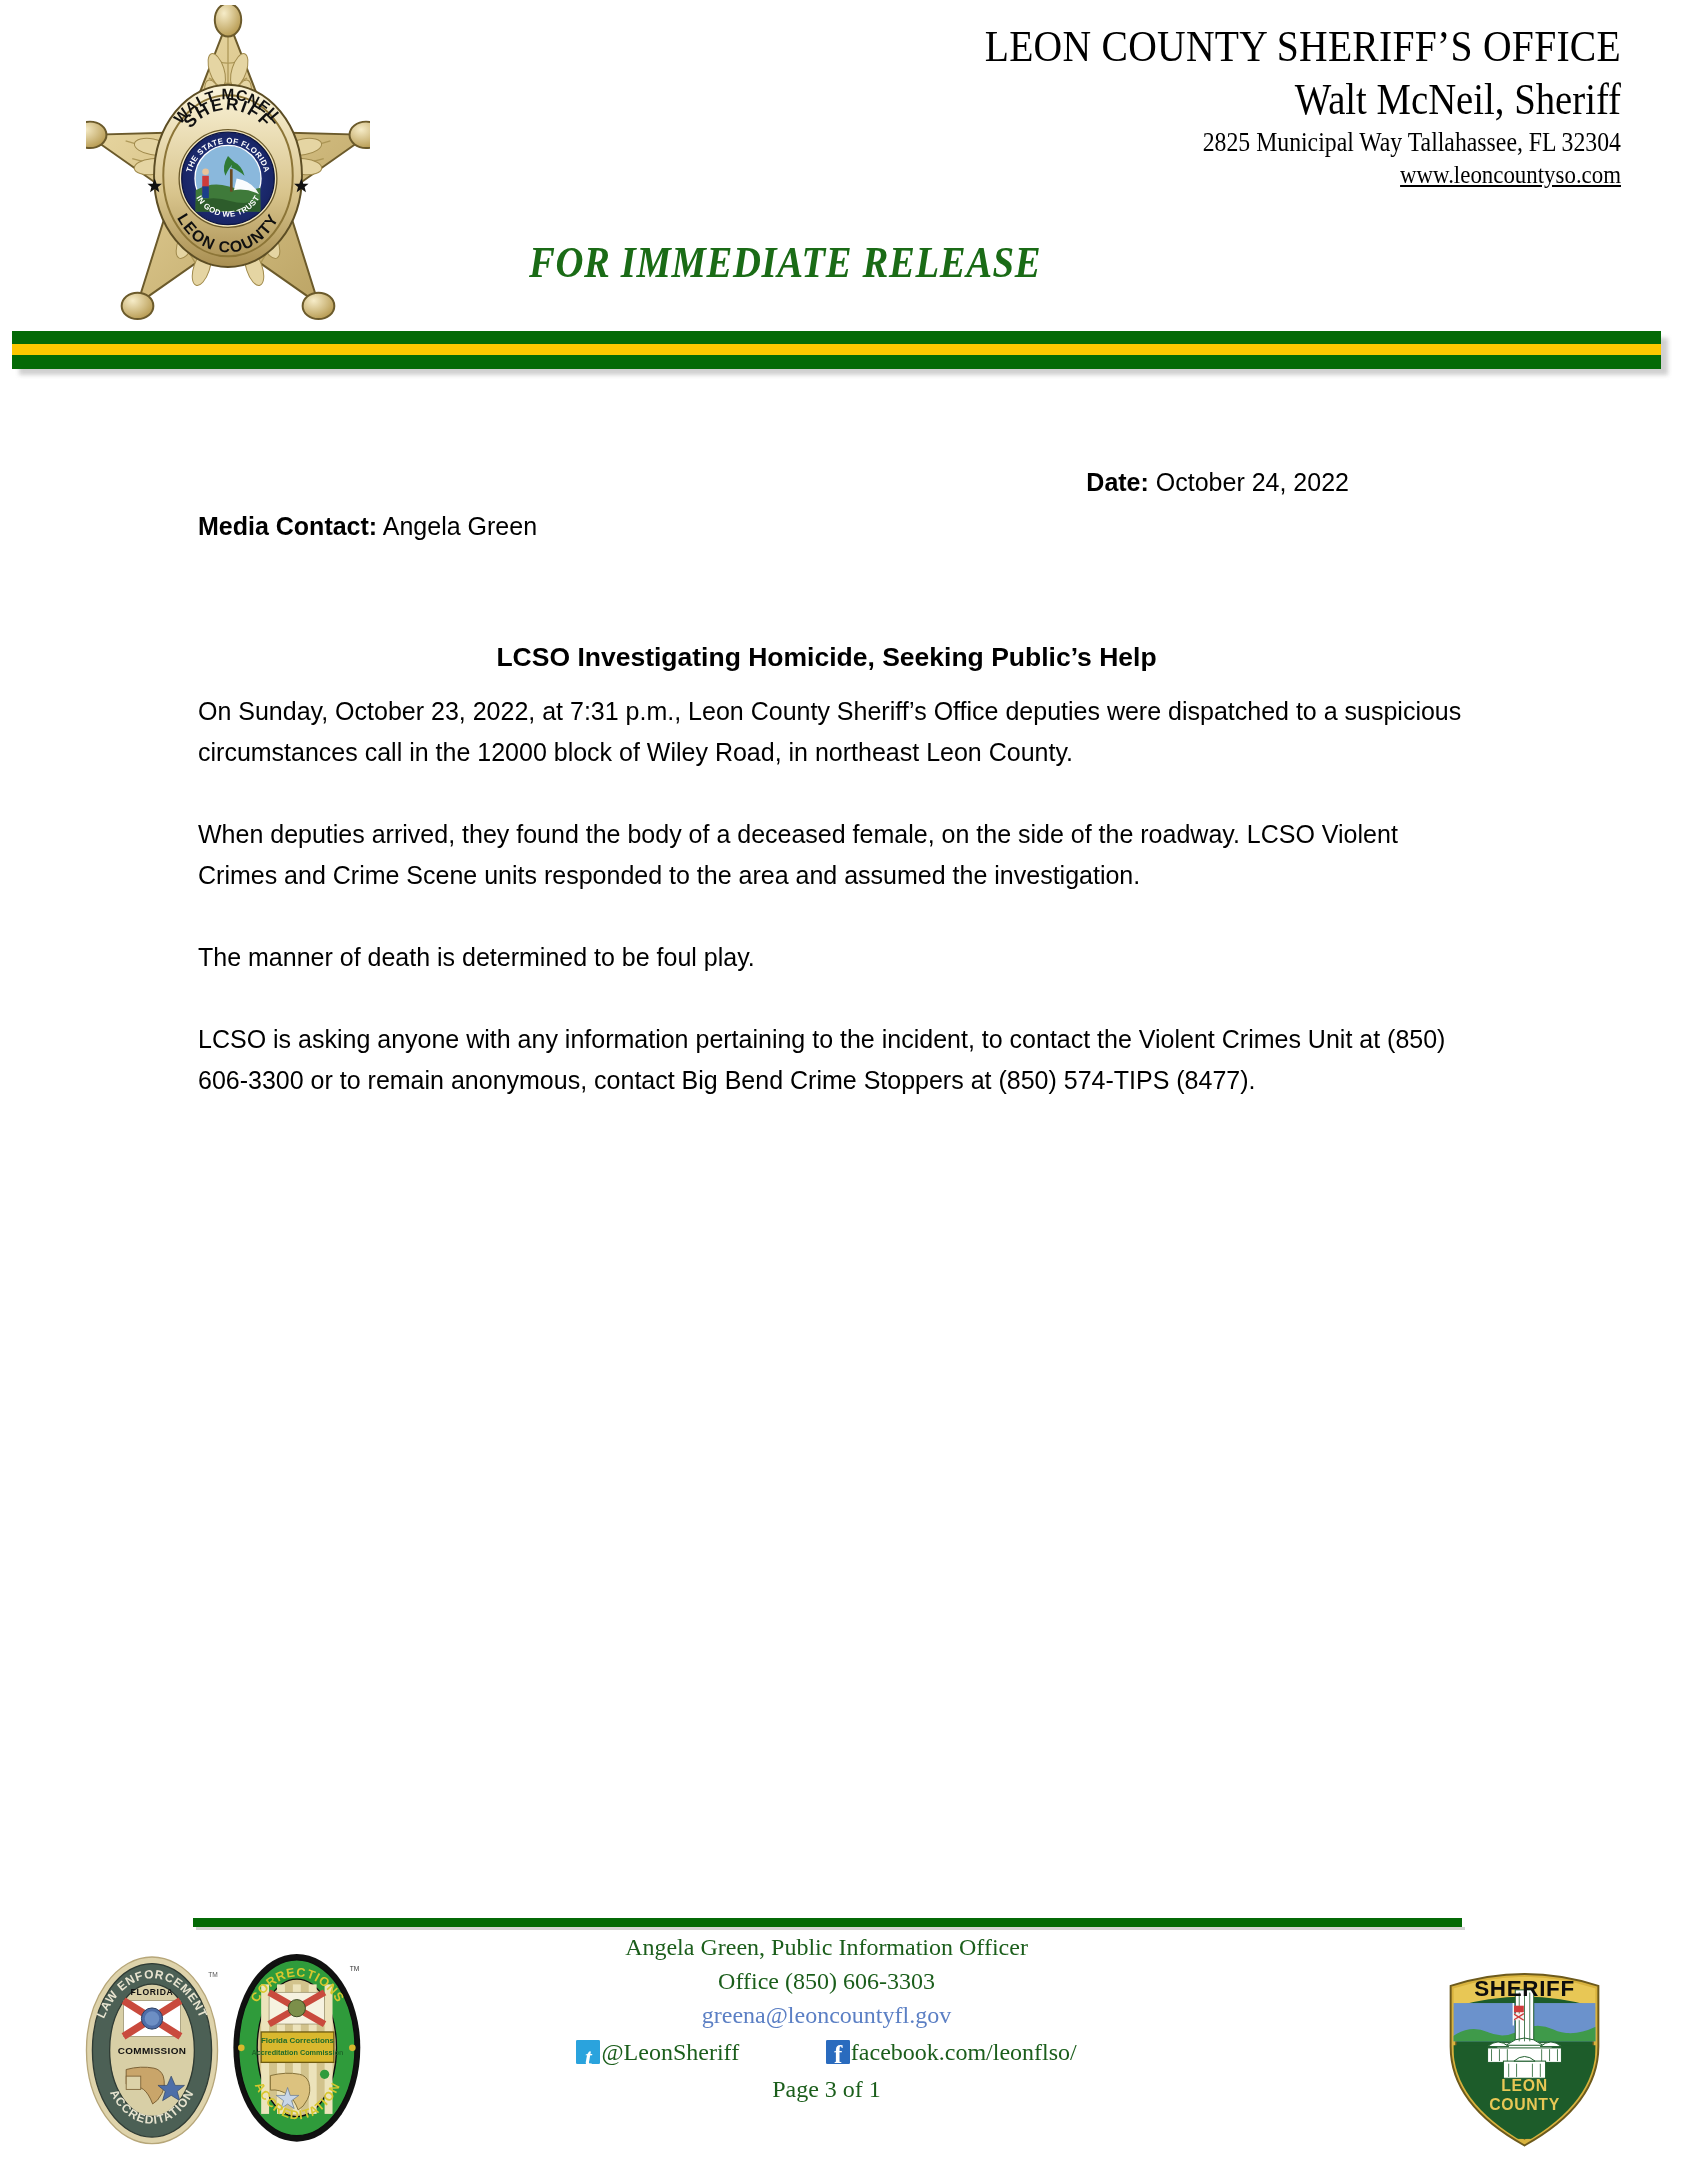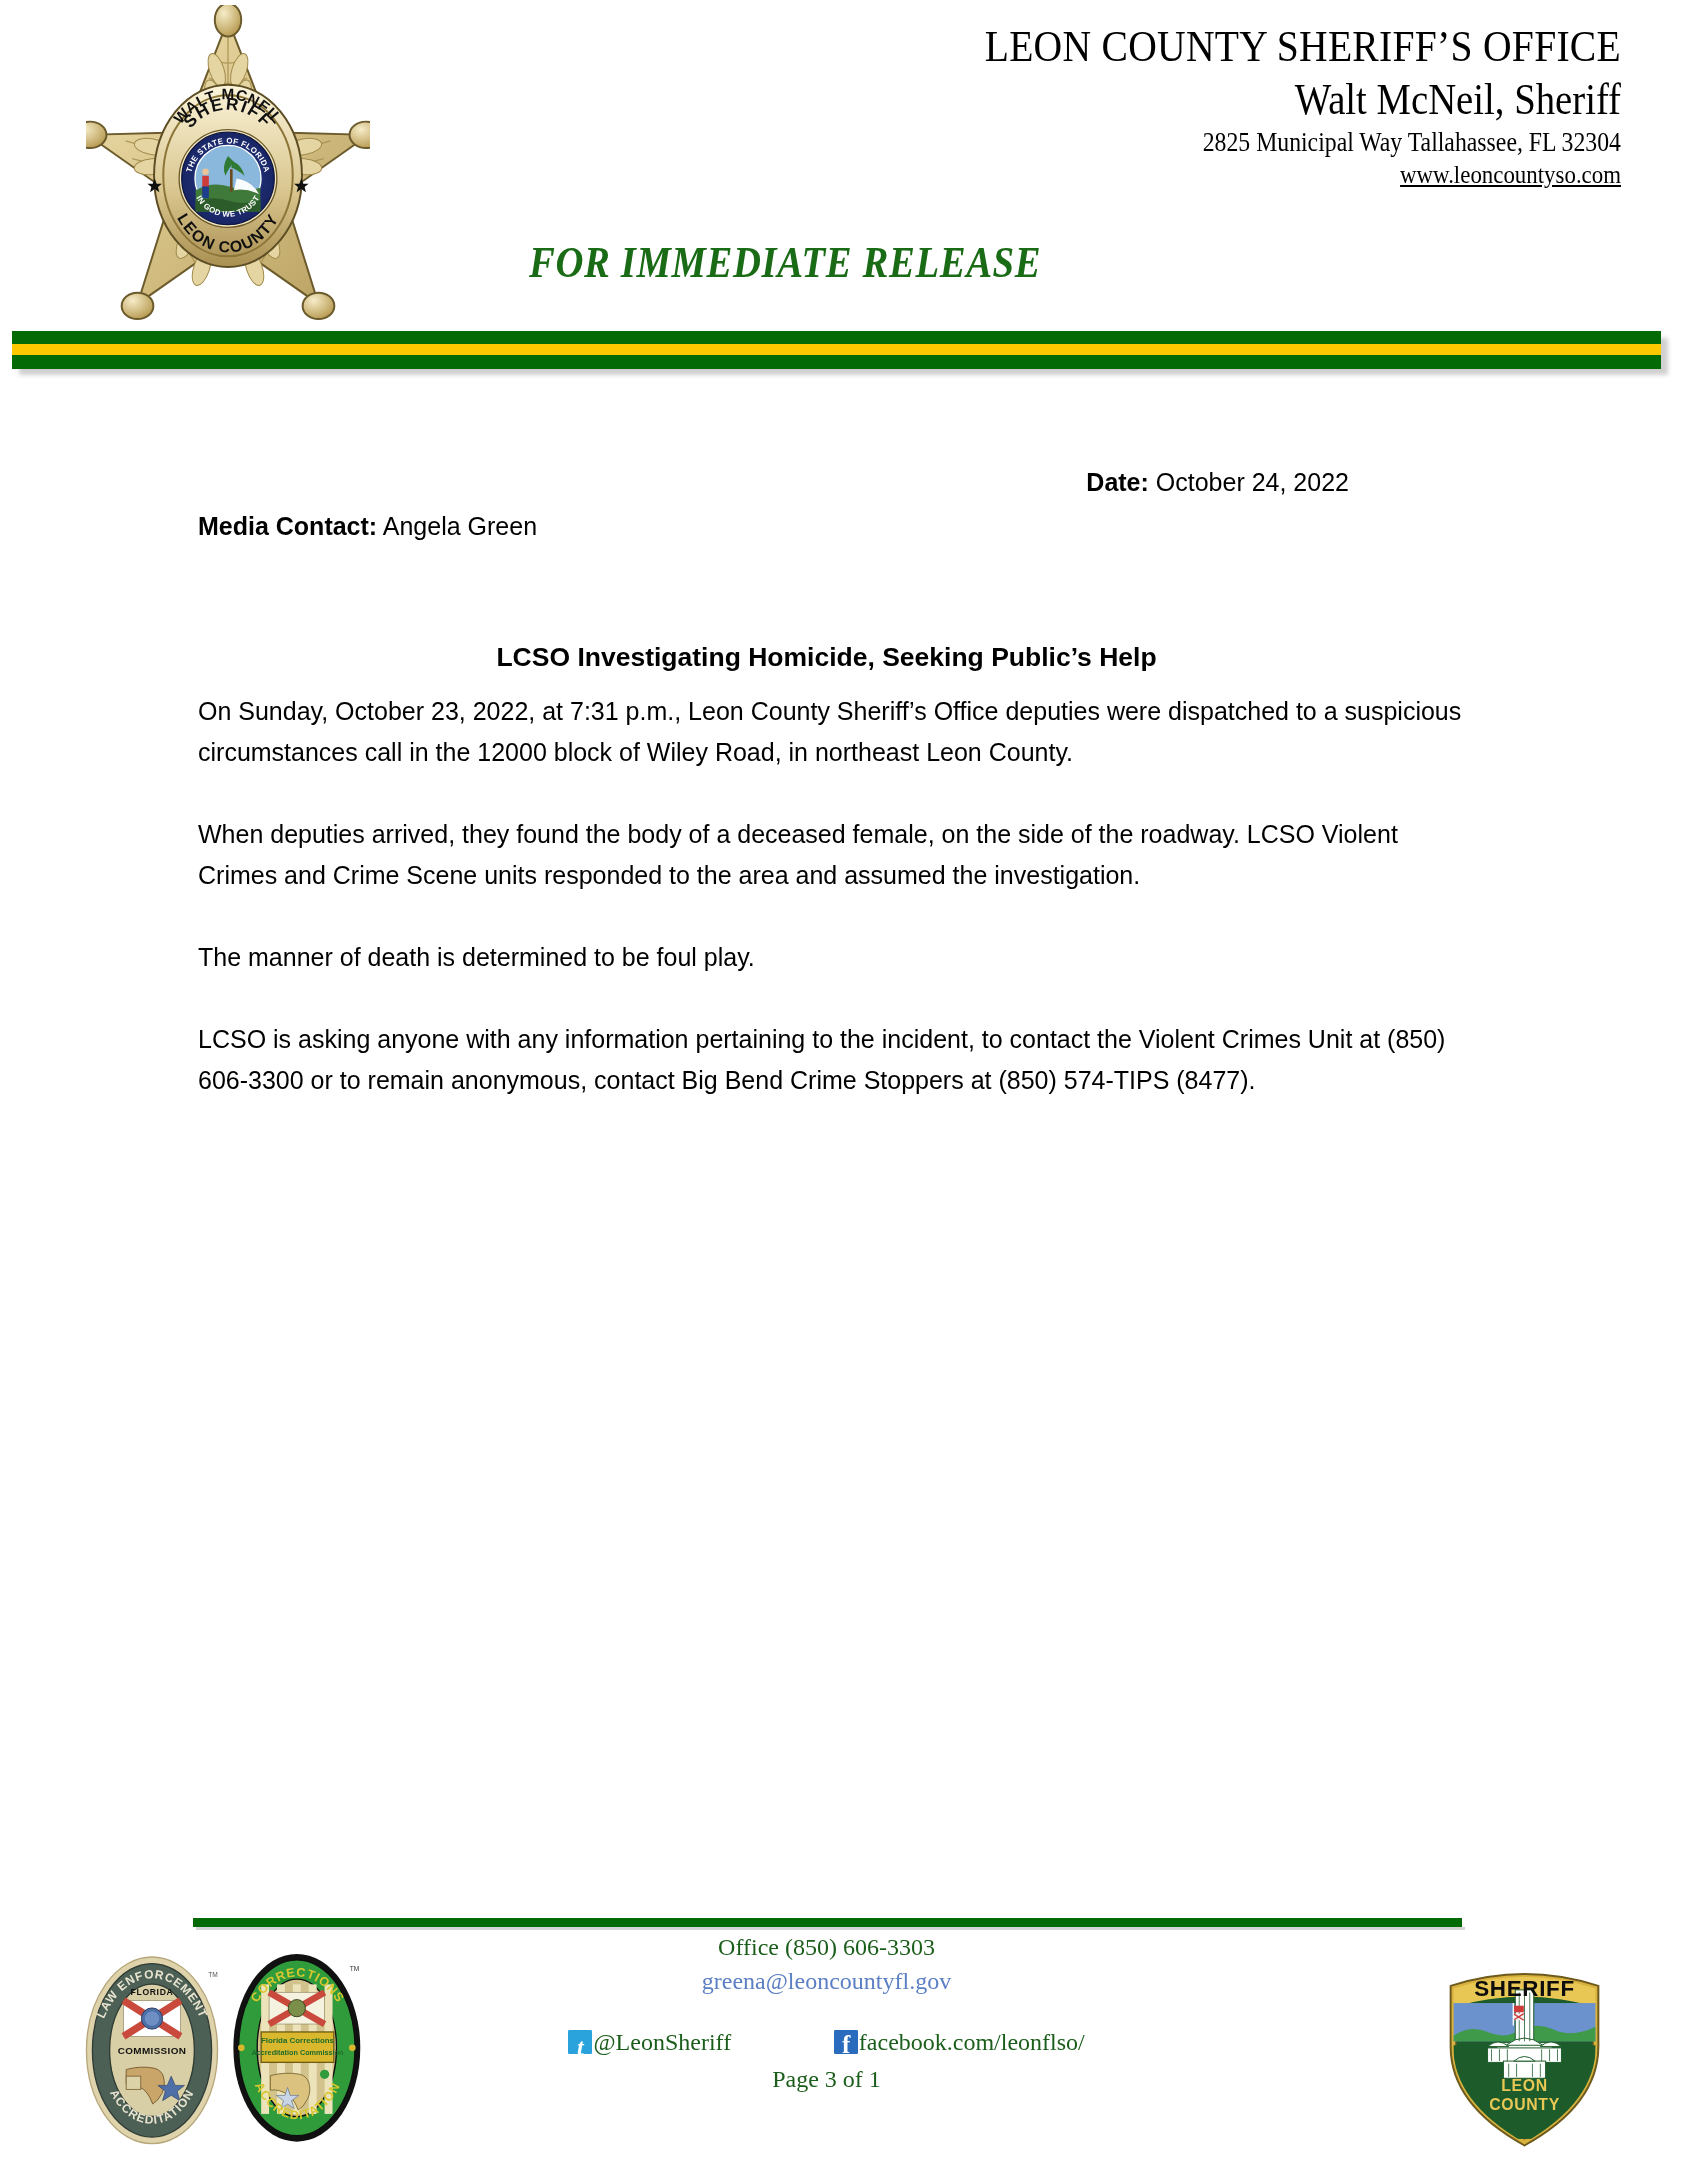--- a/index.html
+++ b/index.html
@@ -201,22 +201,21 @@
     color: #5B7FC4;
     white-space: nowrap;
   }
   .ft-social {
     font-size: 24px;
     line-height: 40px;
     white-space: nowrap;
     display: flex;
     justify-content: center;
     align-items: flex-start;
-    gap: 12px;
-    margin-top: 24px;
+    gap: 4px;
   }
   .social-group { display: inline-flex; align-items: center; }
   .social-gap { display: inline-block; width: 79px; }
   .icon-tw {
     display: inline-block;
     width: 24px; height: 24px;
     background: #2AA3DD;
     position: relative;
     margin-right: 1.3px;
     vertical-align: -3.3px;
@@ -430,20 +429,21 @@
   <p>On Sunday, October 23, 2022, at 7:31 p.m., Leon County Sheriff’s Office deputies were dispatched to a suspicious circumstances call in the 12000 block of Wiley Road, in northeast Leon County.</p>
   <p>When deputies arrived, they found the body of a deceased female, on the side of the roadway. LCSO Violent Crimes and Crime Scene units responded to the area and assumed the investigation.</p>
   <p>The manner of death is determined to be foul play.</p>
   <p>LCSO is asking anyone with any information pertaining to the incident, to contact the Violent Crimes Unit at (850) 606-3300 or to remain anonymous, contact Big Bend Crime Stoppers at (850) 574-TIPS (8477).</p>
 </div>
 
 <div id="footer-rule"></div>
 <div id="footer-rule-shadow"></div>
 
 <div id="footer-text">
+  <div class="ft-line">Angela Green, Public Information Officer</div>
   <div class="ft-line">Office (850) 606-3303</div>
   <div class="ft-email">greena@leoncountyfl.gov</div>
   <div class="ft-social">
     <span class="social-group">
       <span class="icon-tw"></span>
         <span>@LeonSheriff</span>
     </span>
     <span class="social-gap"></span>
     <span class="social-group">
       <span class="icon-fb"></span>

